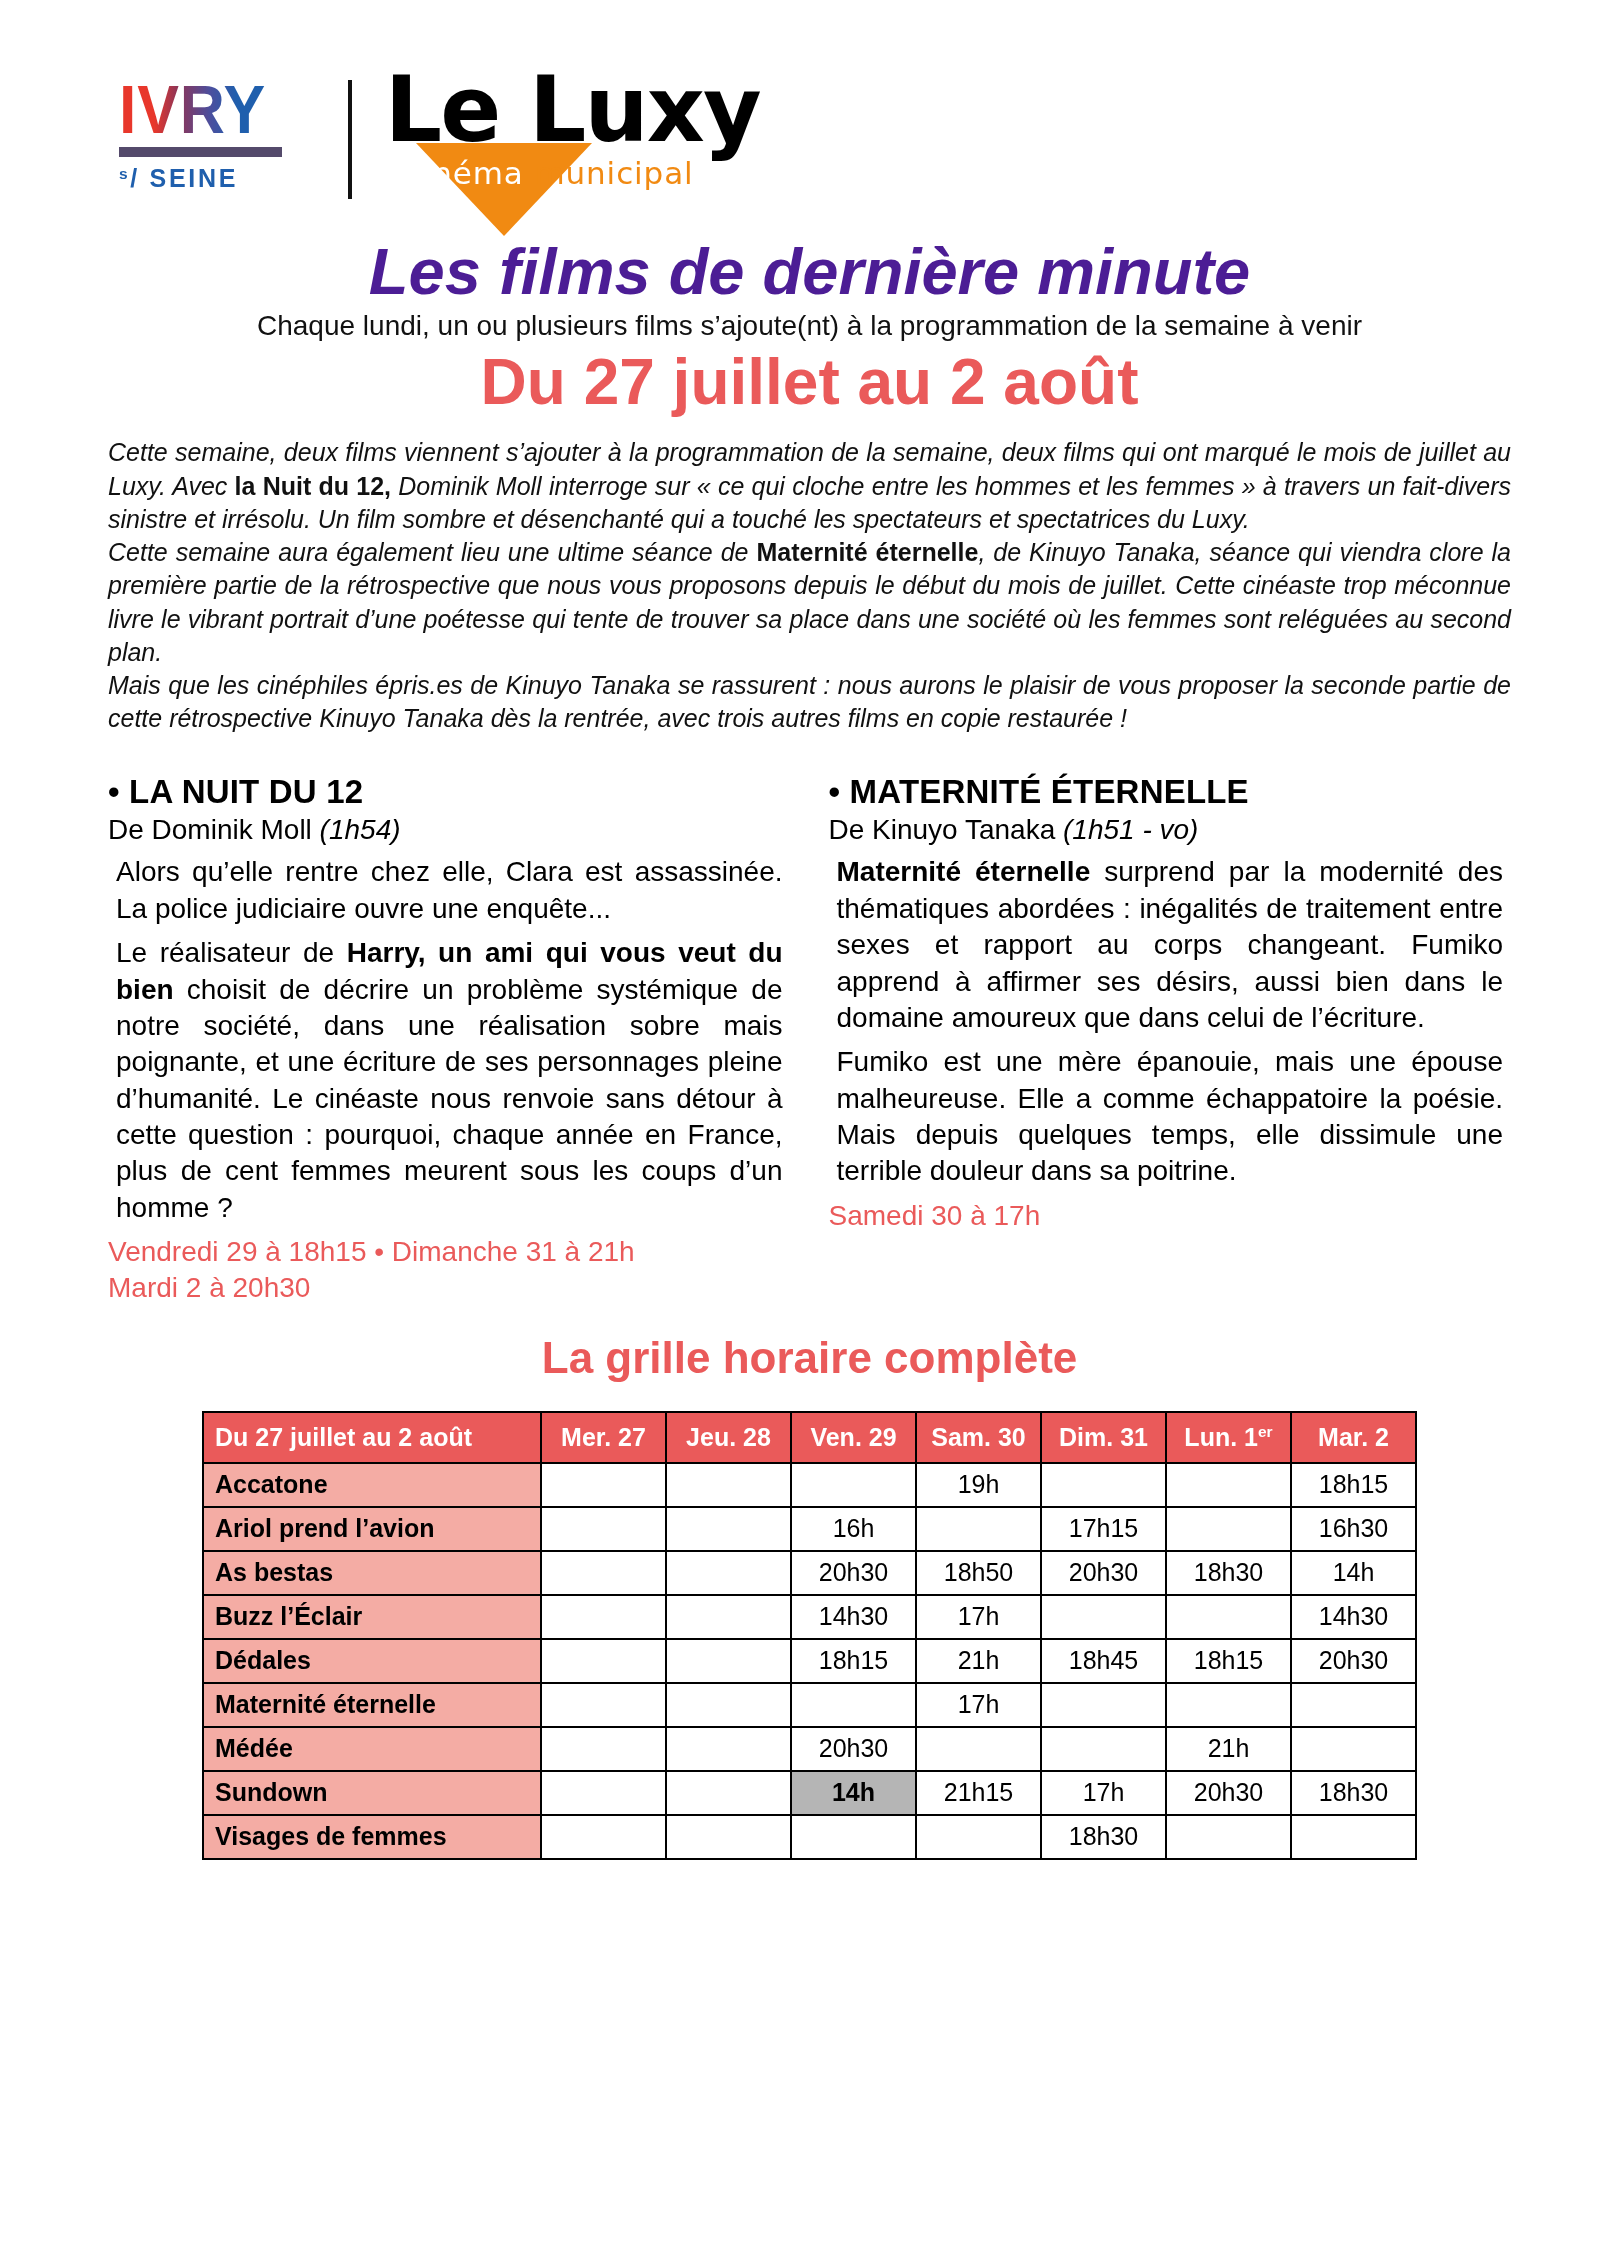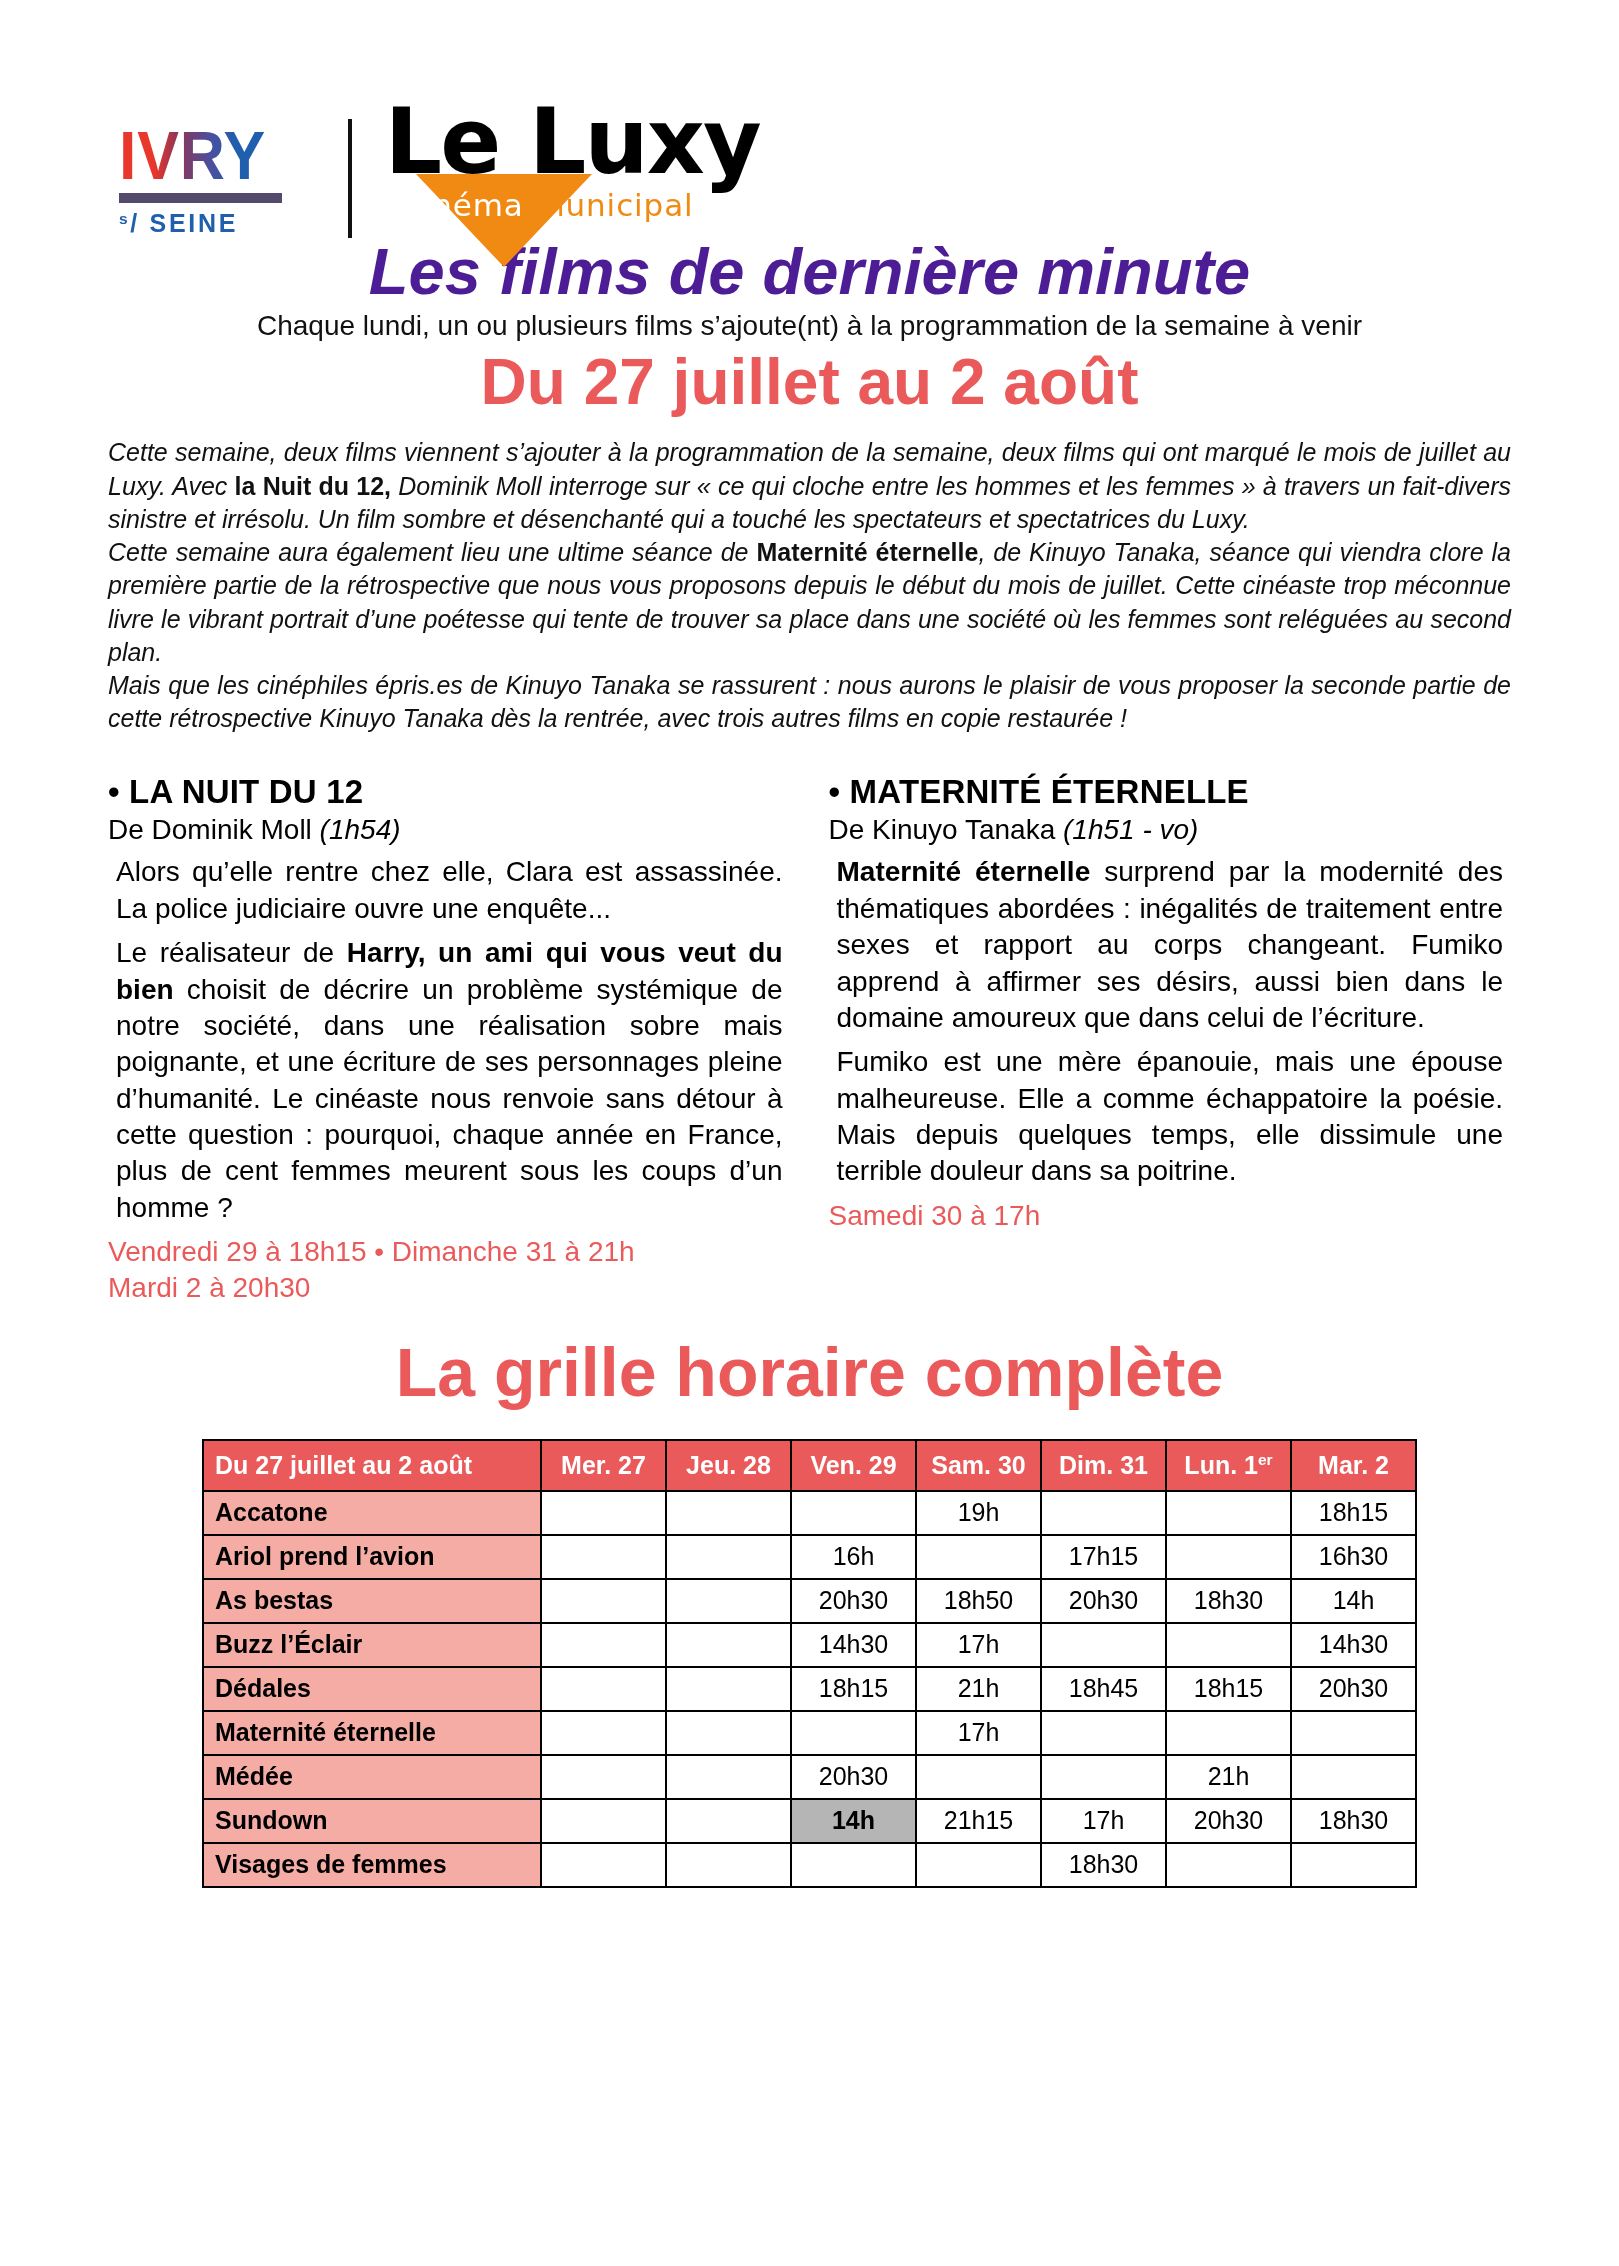--- a/index.html
+++ b/index.html
@@ -12,21 +12,21 @@
     color: #000;
     position: relative;
     overflow: hidden;
   }
 
   .page { position: relative; width: 1619px; height: 2266px; padding: 0; }
 
   
   .logo-bar {
     display: flex;
-    align-items: flex-end;
+    align-items: center;
     padding: 32px 0 0 119px;
     height: 238px;
   }
   .ivry-logo { position: relative; width: 192px; }
   .ivry-word {
     font-family: "Liberation Sans", sans-serif;
     font-weight: bold;
     font-size: 68px;
     letter-spacing: 0.9px;
     line-height: 0.95;
@@ -146,21 +146,21 @@
     font-size: 28px;
     line-height: 1.28;
     margin-top: 1.8px;
   }
 
   
   .grid-title {
     text-align: center;
     color: #ea5a5a;
     font-weight: bold;
-    font-size: 68px;
+    font-size: 44px;
     margin: 27.4px 0 27.4px 0;
   }
 
   
   .table-wrap { display: flex; justify-content: center; }
   table.schedule {
     border-collapse: collapse;
     width: 1215px;
     font-family: "Liberation Sans", sans-serif;
   }

